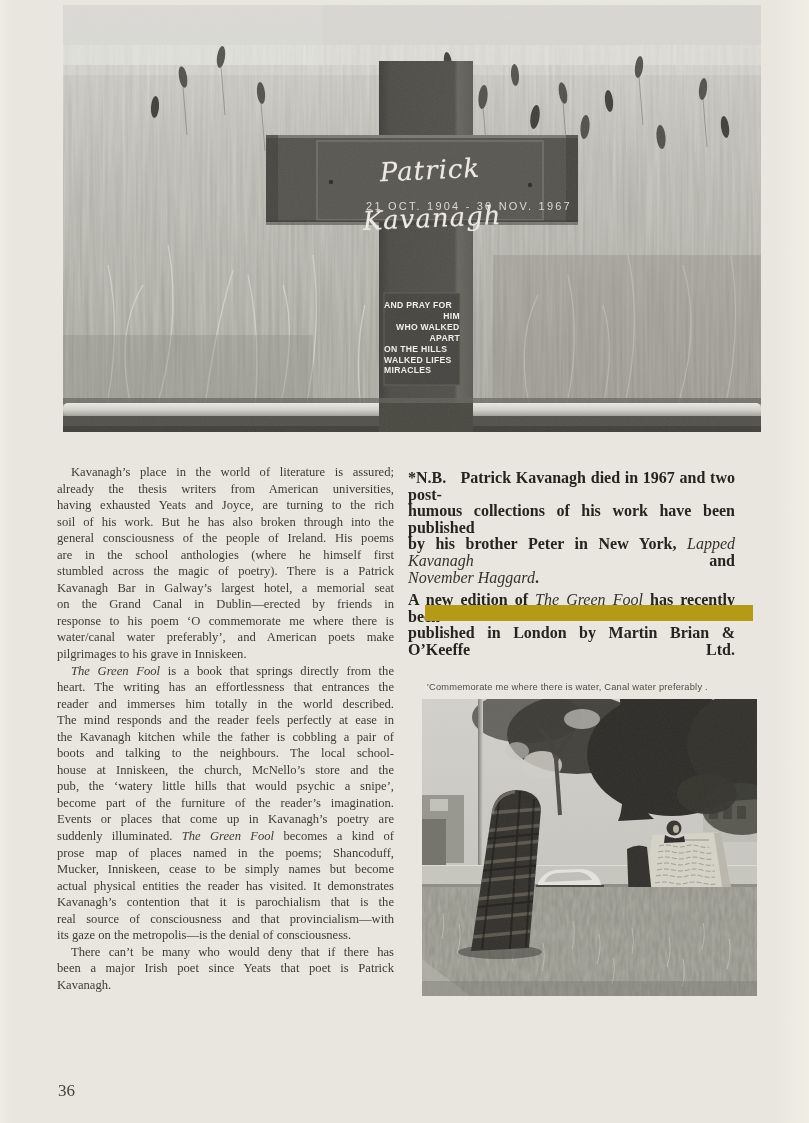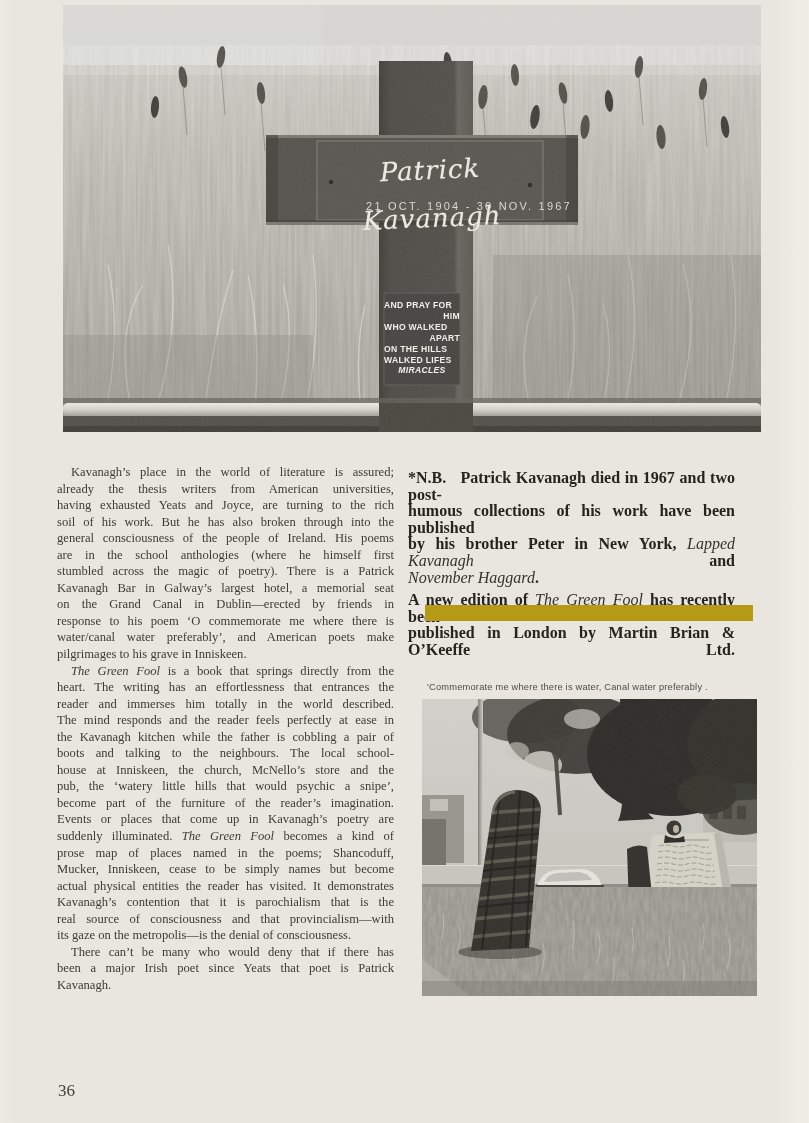--- a/index.html
+++ b/index.html
@@ -163,25 +163,25 @@
     </g>
 
     <rect width="698" height="427" filter="url(#p1grain)" opacity="0.22"></rect>
   </svg>
 
   <div class="name-overlay">Patrick Kavanagh</div>
   <div class="dates-overlay">21 OCT. 1904 - 30 NOV. 1967</div>
   <div class="plaque-overlay">
       <div class="line free" style="text-align: left;">AND PRAY FOR</div>
       <div class="line free" style="text-align: right;">HIM</div>
-      <div class="line free" style="text-align: left;">WHO WALKED</div>
+      <div class="line free" style="text-align: left; margin-left: 12px;">WHO WALKED</div>
       <div class="line free" style="text-align: right;">APART</div>
       <div class="line free" style="text-align: left;">ON THE HILLS</div>
       <div class="line free" style="text-align: left;">WALKED LIFES</div>
-      <div class="line last free" style="text-align: center; font-style: italic;">MIRACLES</div>
+      <div class="line last free" style="text-align: left;">MIRACLES</div>
     </div>
 
   <div class="leftcol">
     <div class="para">
         <div class="line indent">Kavanagh’s place in the world of literature is assured;</div>
         <div class="line">already the thesis writers from American universities,</div>
         <div class="line">having exhausted Yeats and Joyce, are turning to the rich</div>
         <div class="line">soil of his work. But he has also broken through into the</div>
         <div class="line">general consciousness of the people of Ireland. His poems</div>
         <div class="line">are in the school anthologies (where he himself first</div>

